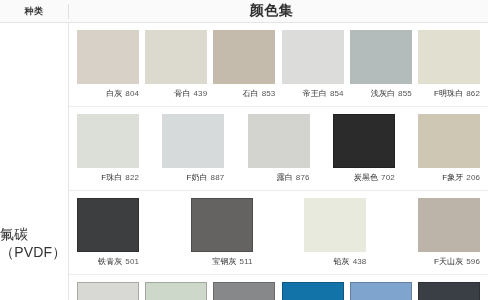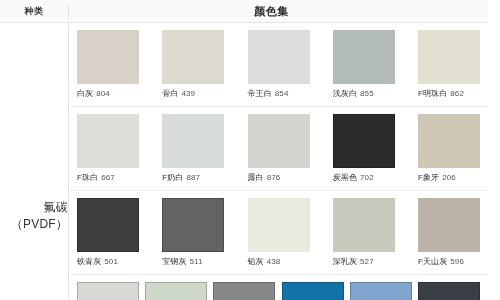--- a/index.html
+++ b/index.html
@@ -39,21 +39,21 @@
     font-weight: bold;
     color: #303030;
     letter-spacing: 0.5px;
     border-right: 1px solid #e0e0e0;
     height: 15px;
     line-height: 15px;
   }
   .th-colorset {
     flex: 1 1 auto;
     text-align: center;
-    font-size: 11px;
+    font-size: 14px;
     font-weight: bold;
     color: #303030;
     letter-spacing: 0.5px;
     padding-right: 14px;
   }
 
   
   .tbody {
     display: flex;
     height: 278px;
@@ -61,25 +61,25 @@
 
   .category-col {
     width: 68px;
     flex: 0 0 68px;
     border-right: 1px solid #e4e4e4;
     position: relative;
     background: #ffffff;
   }
   .category-label {
     position: absolute;
-    top: 176px;
+    top: 203px;
     left: 0;
     width: 68px;
-    text-align: right;
-    font-size: 12px;
+    text-align: left;
+    font-size: 14px;
     color: #333333;
     letter-spacing: 0.2px;
   }
 
   .swatch-col {
     flex: 1 1 auto;
     background: #ffffff;
     padding: 0;
   }
 
@@ -94,21 +94,21 @@
   .swatch-row.clipped {
     height: 26px;
     overflow: hidden;
     border-bottom: none;
   }
 
   .swatch-cell {
     width: 62px;
     display: flex;
     flex-direction: column;
-    align-items: flex-start;
+    align-items: flex-end;
   }
   .chip {
     width: 62px;
     height: 54px;
     box-sizing: border-box;
   }
   .chip.bordered {
     border: 1px solid rgba(0,0,0,0.22);
   }
   .chip-label {
@@ -148,20 +148,26 @@
             <span>白灰</span><span class="chip-code">804</span>
           </div>
         </div>
         <div class="swatch-cell">
           <div class="chip" style="background-color: rgb(220, 218, 206);"></div>
           <div class="chip-label">
             <span>骨白</span><span class="chip-code">439</span>
           </div>
         </div>
         <div class="swatch-cell">
+          <div class="chip" style="background-color: rgb(196, 187, 172);"></div>
+          <div class="chip-label">
+            <span>石白</span><span class="chip-code">853</span>
+          </div>
+        </div>
+        <div class="swatch-cell">
           <div class="chip" style="background-color: rgb(220, 220, 218);"></div>
           <div class="chip-label">
             <span>帝王白</span><span class="chip-code">854</span>
           </div>
         </div>
         <div class="swatch-cell">
           <div class="chip" style="background-color: rgb(179, 188, 187);"></div>
           <div class="chip-label">
             <span>浅灰白</span><span class="chip-code">855</span>
           </div>
@@ -171,21 +177,21 @@
           <div class="chip-label">
             <span>F明珠白</span><span class="chip-code">862</span>
           </div>
         </div>
       </div>
 
       <div class="swatch-row">
         <div class="swatch-cell">
           <div class="chip" style="background-color: rgb(220, 223, 216);"></div>
           <div class="chip-label">
-            <span>F珠白</span><span class="chip-code">667</span>
+            <span>F珠白</span><span class="chip-code">822</span>
           </div>
         </div>
         <div class="swatch-cell">
           <div class="chip" style="background-color: rgb(214, 218, 218);"></div>
           <div class="chip-label">
             <span>F奶白</span><span class="chip-code">887</span>
           </div>
         </div>
         <div class="swatch-cell">
           <div class="chip" style="background-color: rgb(211, 211, 208);"></div>
@@ -217,26 +223,20 @@
         <div class="swatch-cell">
           <div class="chip bordered" style="background-color: rgb(100, 99, 97);"></div>
           <div class="chip-label">
             <span>宝钢灰</span><span class="chip-code">511</span>
           </div>
         </div>
         <div class="swatch-cell">
           <div class="chip" style="background-color: rgb(233, 234, 222);"></div>
           <div class="chip-label">
             <span>铅灰</span><span class="chip-code">438</span>
-          </div>
-        </div>
-        <div class="swatch-cell">
-          <div class="chip" style="background-color: rgb(200, 200, 189);"></div>
-          <div class="chip-label">
-            <span>深乳灰</span><span class="chip-code">527</span>
           </div>
         </div>
         <div class="swatch-cell">
           <div class="chip" style="background-color: rgb(188, 179, 169);"></div>
           <div class="chip-label">
             <span>F天山灰</span><span class="chip-code">596</span>
           </div>
         </div>
       </div>
 

